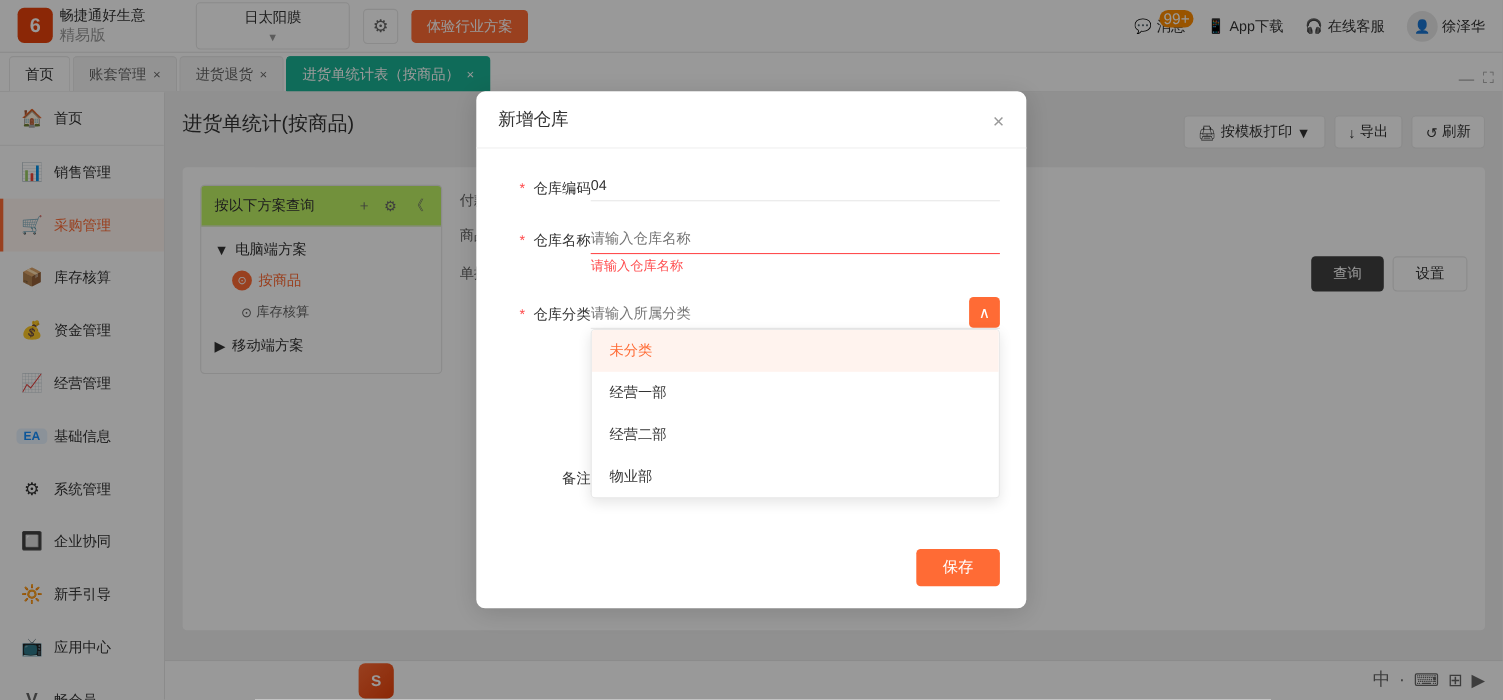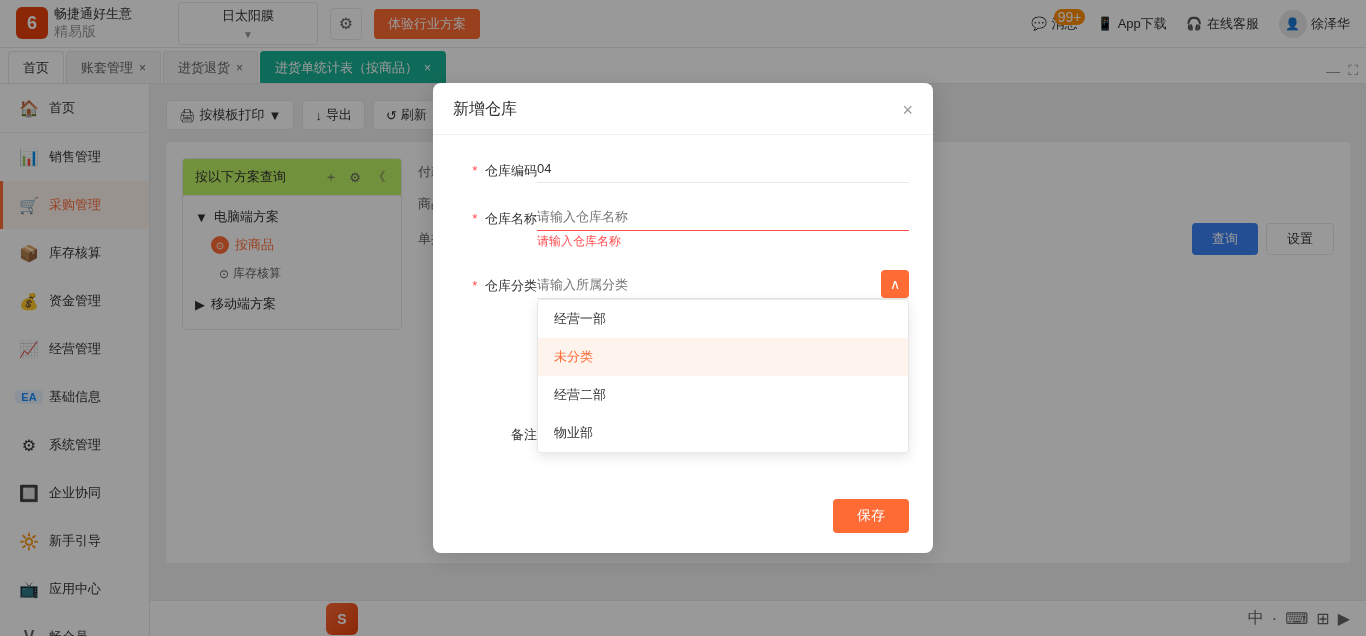--- a/index.html
+++ b/index.html
@@ -307,21 +307,21 @@
     }
     .filter-select {
       border: 1px solid #e8e8e8; border-radius: 4px;
       padding: 5px 8px; font-size: 13px;
       width: 140px;
       outline: none;
       background: #fff;
     }
 
     .query-btn {
-      background: #3b82f6;
+      background: #404040;
       color: #fff;
       border: none;
       border-radius: 4px;
       padding: 6px 20px;
       cursor: pointer;
       font-size: 13px;
     }
     .settings-btn {
       background: #fff;
       color: #333;
@@ -653,20 +653,21 @@
     </div>
     <div class="sidebar-item">
       <div class="sidebar-icon" style="font-weight:bold;color:#666;">V</div>
       <span>畅会员</span>
     </div>
   </div>
 
   <div class="content-area">
 
     <div style="display:flex;align-items:center;justify-content:space-between;margin-bottom:12px;">
+      <h2 class="page-title">进货单统计(按商品)</h2>
       <div class="card-actions">
         <button class="btn-print">
           <span>🖨</span>
           <span>按模板打印</span>
           <span>▼</span>
         </button>
         <button class="btn-export">
           <span>↓</span>
           <span>导出</span>
         </button>
@@ -807,22 +808,22 @@
         </div>
         <div class="form-control-wrap" style="position:relative;">
           <div class="form-select-wrap">
             <input class="form-select-input" type="text" placeholder="请输入所属分类" style="">
             <div class="form-select-toggle">
               <span>∧</span>
             </div>
           </div>
 
           <div class="category-dropdown">
+            <div class="dropdown-item selected">未分类</div>
             <div class="dropdown-item">经营一部</div>
-            <div class="dropdown-item selected">未分类</div>
             <div class="dropdown-item">经营二部</div>
             <div class="dropdown-item">物业部</div>
           </div>
         </div>
       </div>
 
       <div class="form-row" style="margin-top: 120px;">
         <div class="form-label">
           <span>备注</span>
         </div>

